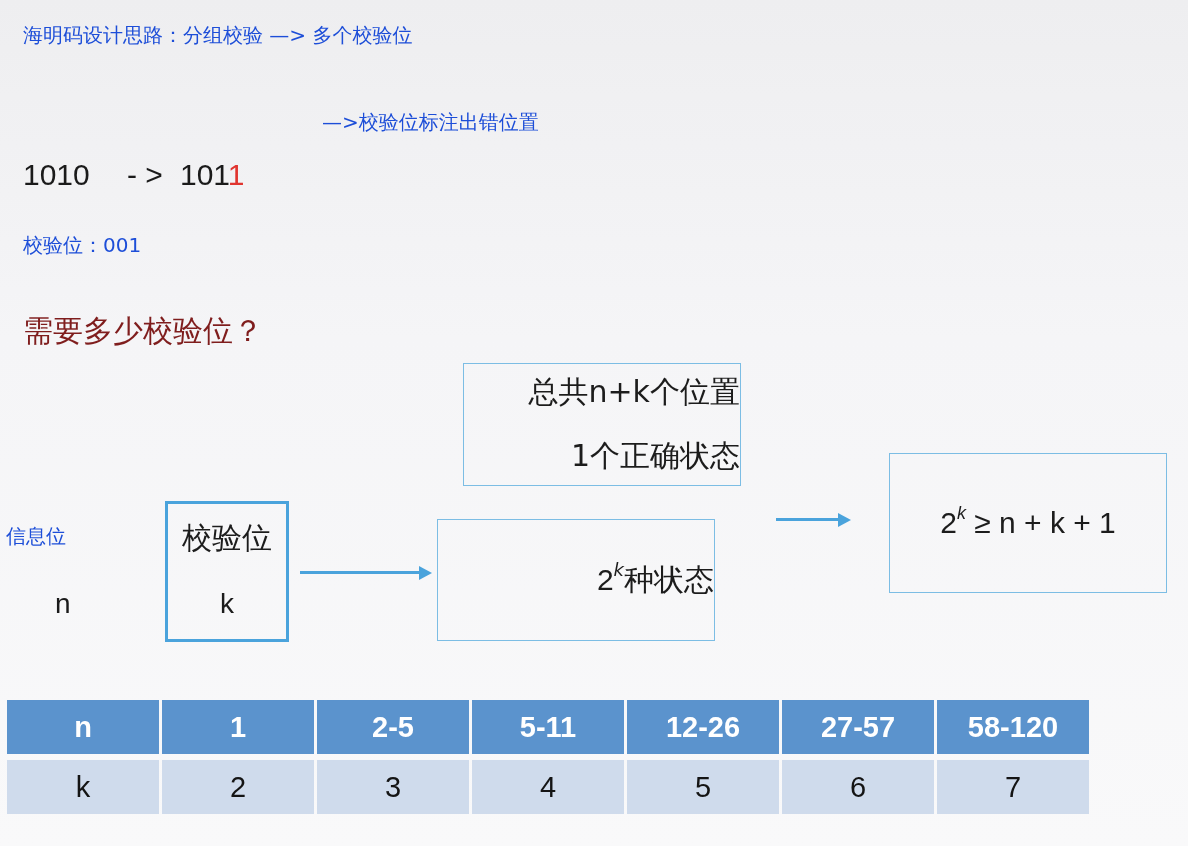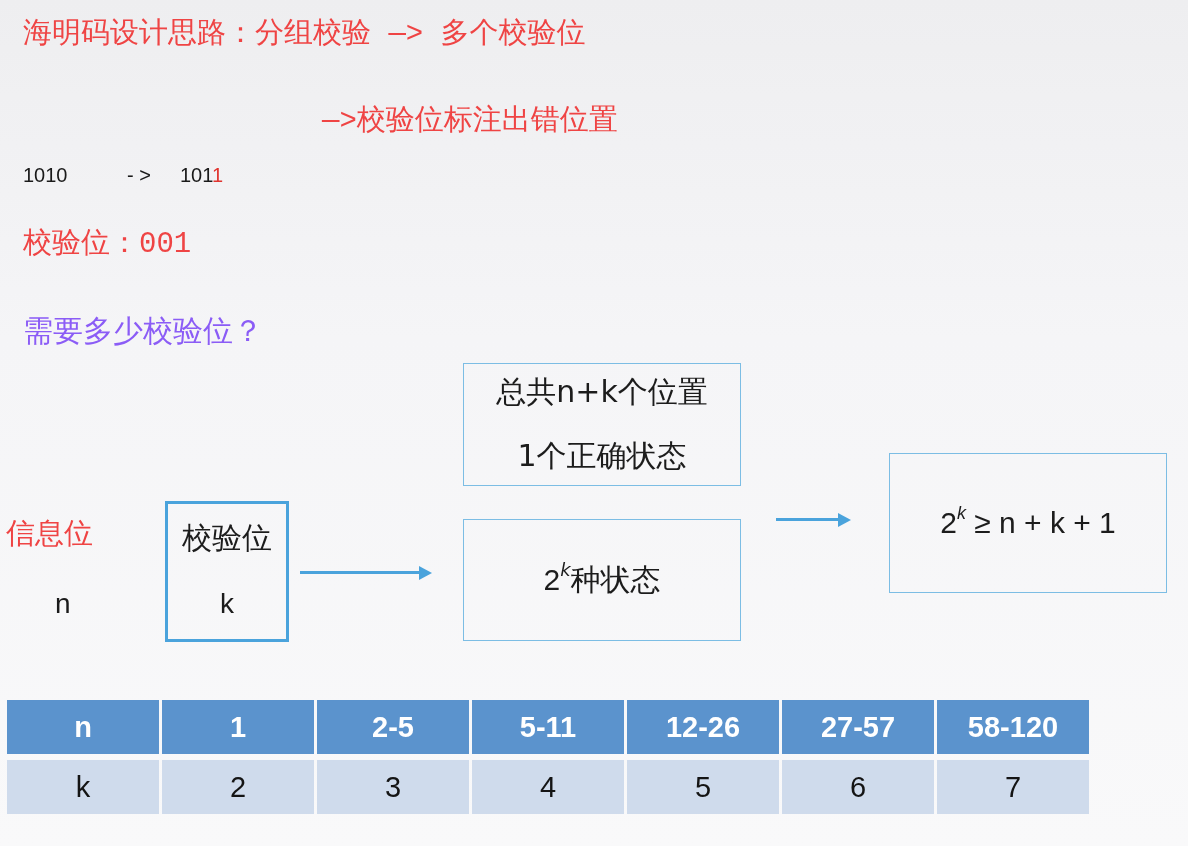--- a/index.html
+++ b/index.html
@@ -3,24 +3,24 @@
 <meta charset="utf-8">
 <style>
   html, body { margin: 0; padding: 0; }
   body {
     width: 1188px; height: 846px; position: relative; overflow: hidden;
     background: linear-gradient(180deg, #eeeef0 0%, #f5f5f7 40%, #f9f9fa 100%);
     font-family: "DejaVu Sans", "Liberation Sans", sans-serif;
     color: #1a1a1a;
   }
   .abs { position: absolute; white-space: nowrap; }
-  .line-text { font-size: 29px; line-height: 36px; color: #ef4444; font-family: Liberation Mono, monospace; }
-  .num-text { font-family: "Liberation Sans", "DejaVu Sans", sans-serif; font-size: 20px; line-height: 36px; }
+  .line-text { font-size: 20px; line-height: 36px; color: #1d4ed8; }
+  .num-text { font-family: "Liberation Sans", "DejaVu Sans", sans-serif; font-size: 30px; line-height: 36px; }
   .red { color: #e0342f; }
-  .question { color: #8b5cf6; font-size: 30px; line-height: 36px; }
+  .question { color: #7f1d1d; font-size: 30px; line-height: 36px; }
 
   .box {
     position: absolute; box-sizing: border-box;
     border: 1.5px solid #7cbde4; background: transparent;
     display: flex; flex-direction: column; align-items: center; justify-content: center;
     font-size: 30px; color: #1c1c1c;
   }
   .box.thick { border: 3px solid #4aa3dc; justify-content: flex-start; }
   .box .row { line-height: 36px; }
 
@@ -60,26 +60,26 @@
 <div class="abs line-text" style="left:6px; top:518px;">信息位</div>
 <div class="abs num-text" style="left:55px; top:586px; font-size:28px;">n</div>
 
 <div class="box thick" style="left:165px; top:501px; width:124px; height:141px;">
   <div class="row" style="margin-top:16px;">校验位</div>
   <div class="row formula" style="margin-top:30px; font-size:28px;">k</div>
 </div>
 
 <div class="arrow" style="left:300px; top:571px; width:120px;"></div>
 
-<div class="box" style="left:463px; top:363px; width:278px; height:123px;">
+<div class="box" style="left:463px; top:363px; width:278px; height:123px;align-items:flex-end;">
   <div class="row" style="margin-bottom:28px; margin-top:-2px;">总共n+k个位置</div>
   <div class="row">1个正确状态</div>
 </div>
 
-<div class="box" style="left:463px; top:519px; width:278px; height:122px;">
+<div class="box" style="left:437px; top:519px; width:278px; height:122px;align-items:flex-end;">
   <div class="row"><span class="formula">2</span><sup>k</sup><span>种状态</span></div>
 </div>
 
 <div class="arrow" style="left:776px; top:518px; width:63px;"></div>
 
 <div class="box" style="left:889px; top:453px; width:278px; height:140px;">
   <div class="row formula"><span>2</span><sup>k</sup><span> ≥ n + k + 1</span></div>
 </div>
 
 <table class="nk">

